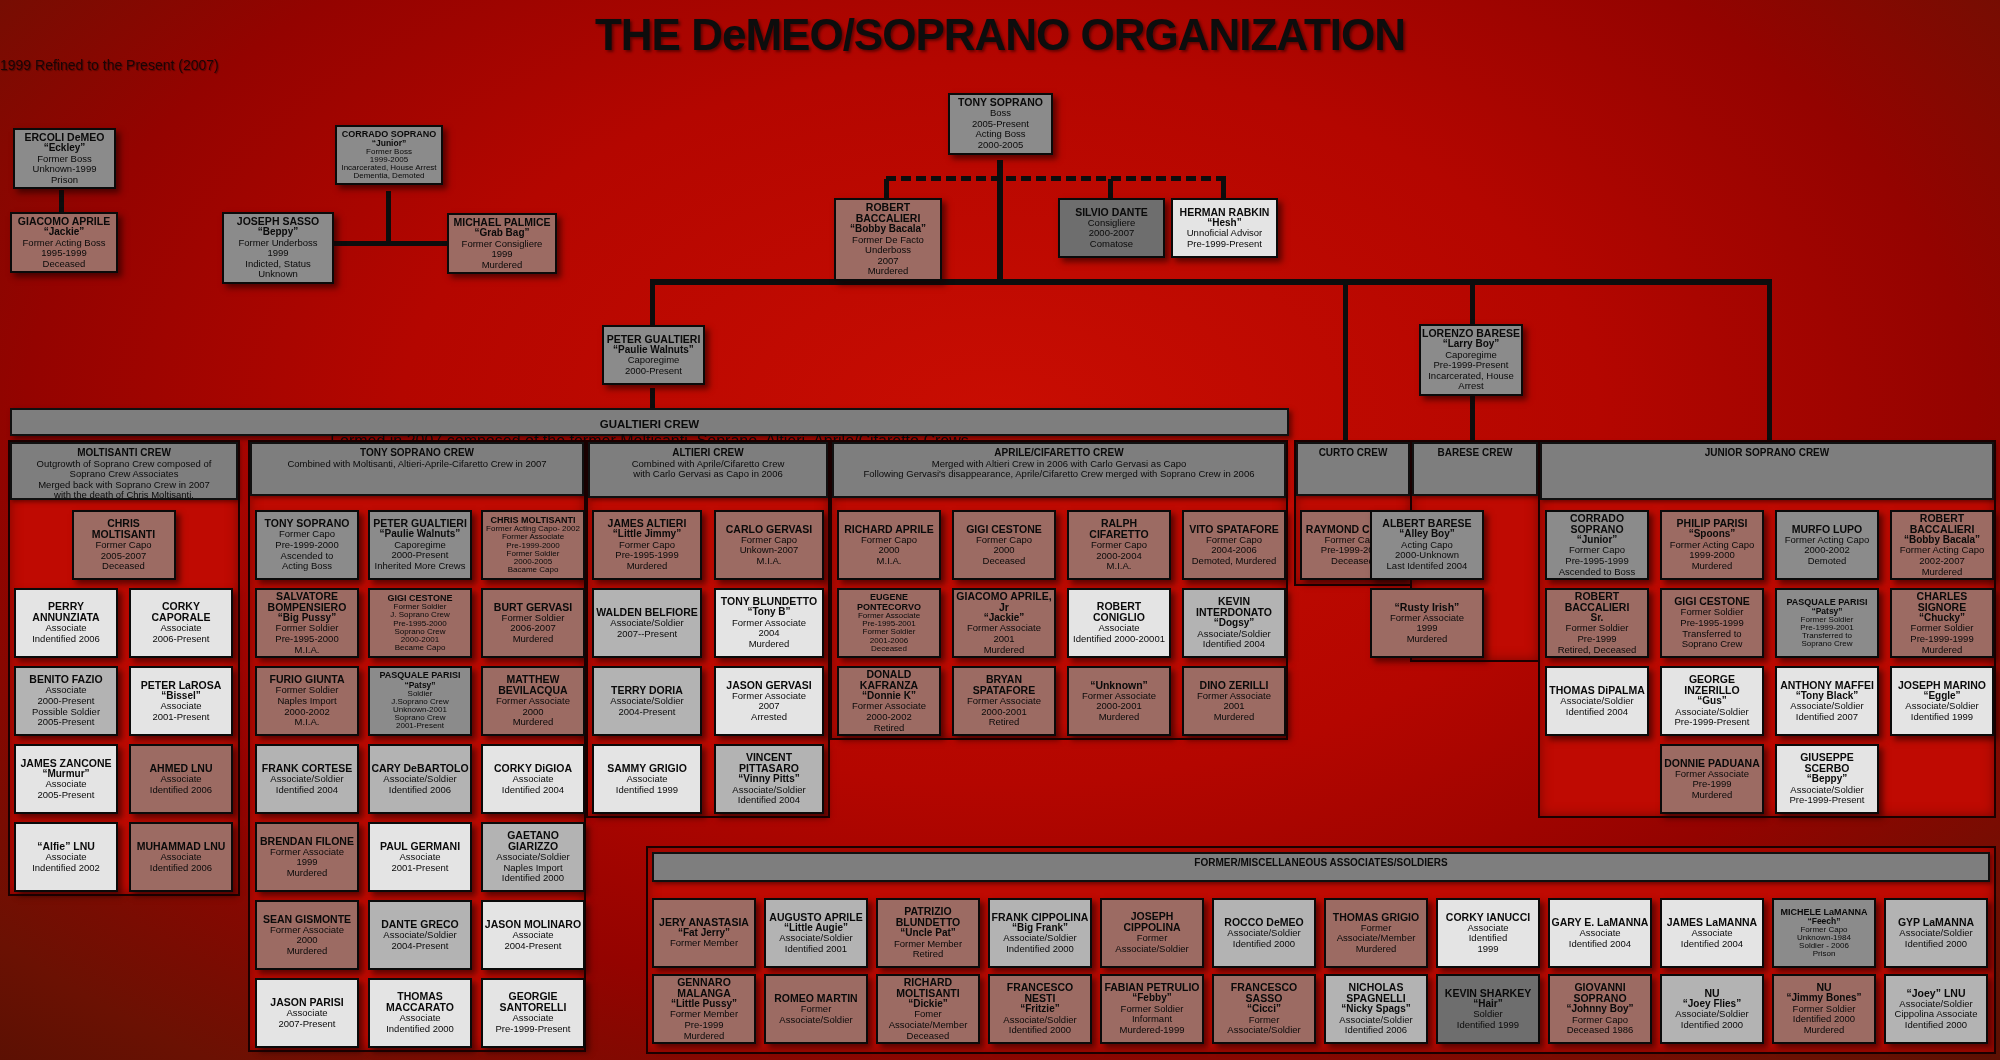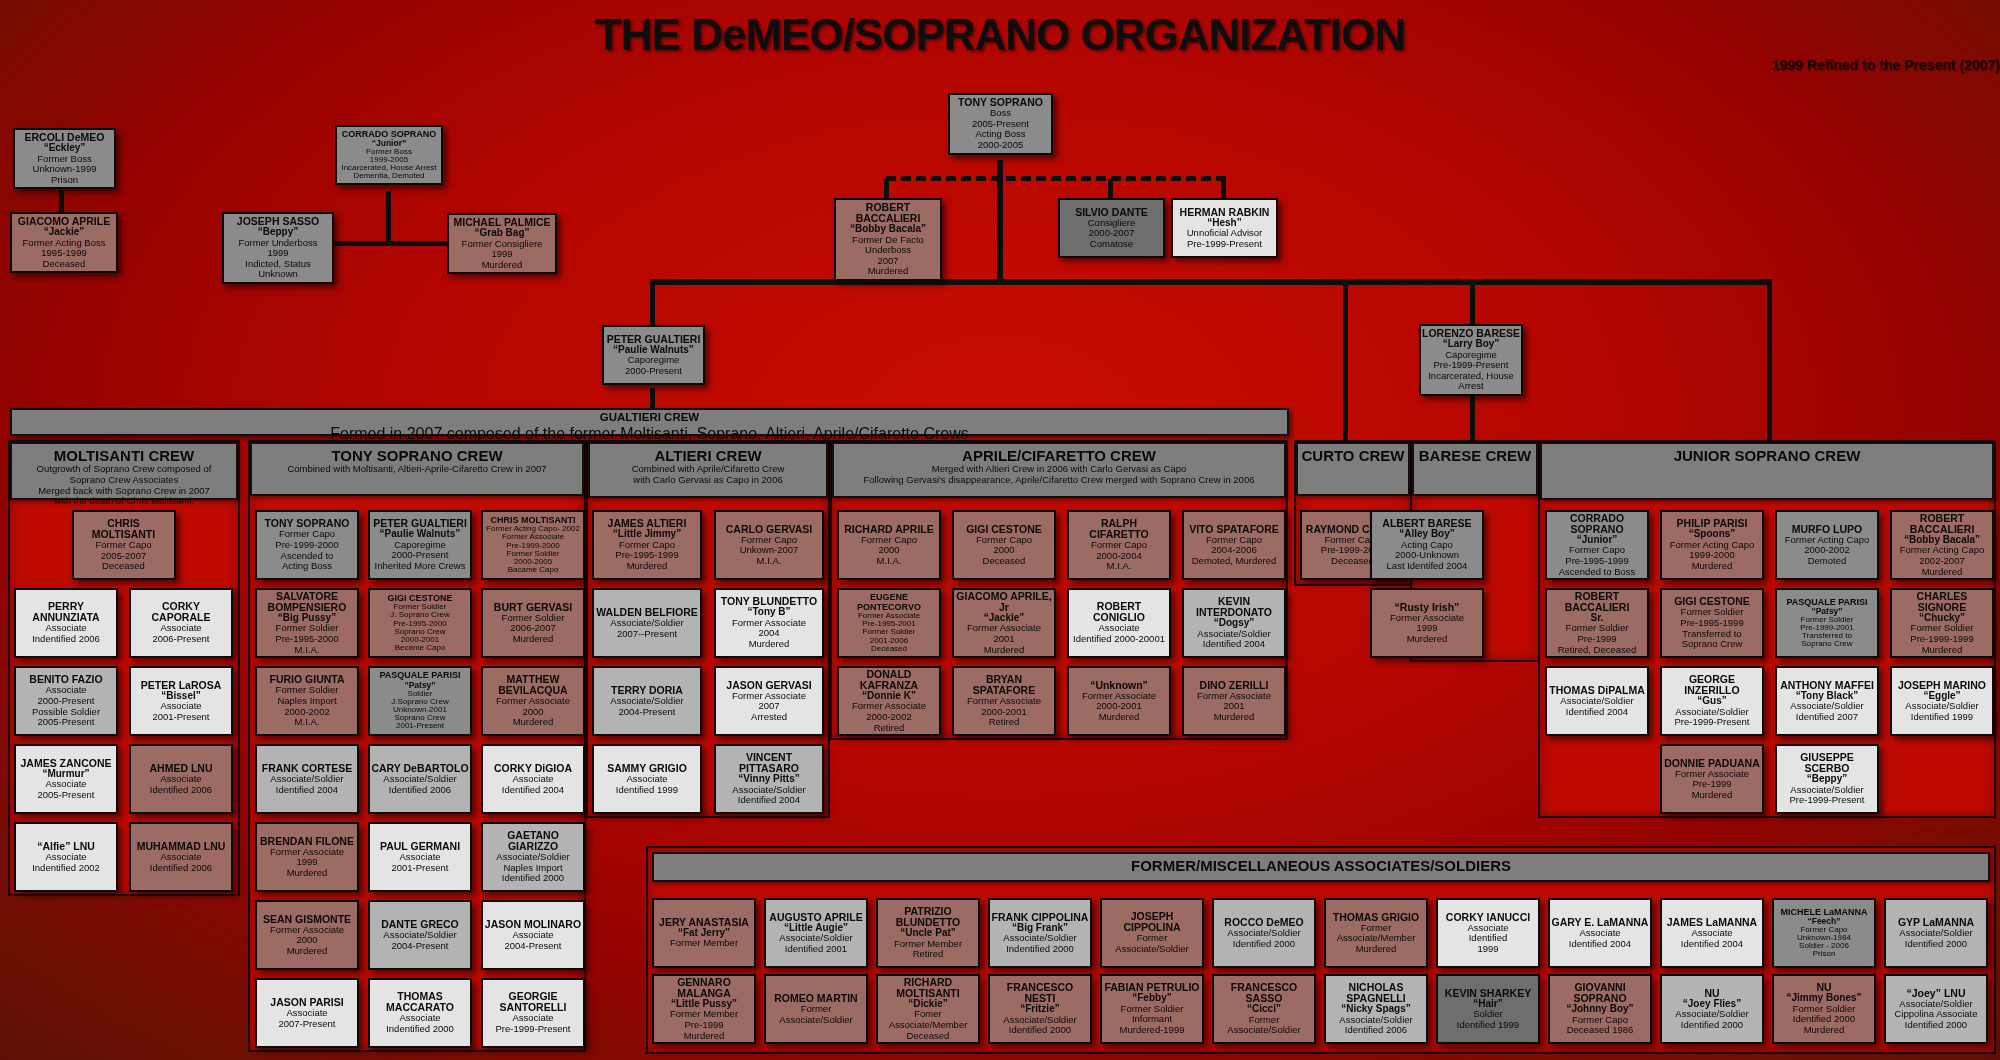--- a/index.html
+++ b/index.html
@@ -8,22 +8,22 @@
     font-family:"Liberation Sans",sans-serif;color:#0a0a0a;
     background:
       radial-gradient(ellipse 1500px 900px at 50% 40%, #c90d02 0%, #b40600 40%, #940300 65%, #6b1103 88%, #571003 100%);
   }
   .title{
     position:absolute;top:10px;left:0;width:100%;text-align:center;
     font-size:44px;font-weight:bold;letter-spacing:-1px;color:#0d0d0d;
     text-shadow:2px 2px 3px rgba(0,0,0,.45);
   }
   .subtitle{
-    position:absolute;top:57px;left:0;width:100%;text-align:right;
-    font-size:14px;font-weight:bold;color:#1a0505;text-shadow:1px 1px 1px rgba(0,0,0,.4);
+    position:absolute;top:57px;left:0;width:100%;text-align:left;
+    font-size:14px;font-weight:normal;color:#1a0505;text-shadow:1px 1px 1px rgba(0,0,0,.4);
   }
   .line{position:absolute;background:#0d0d0d;}
   .line.dashed{background:none;border-top:5px dashed #0d0d0d;}
   .box{
     position:relative;box-sizing:border-box;border:2px solid #0a0a0a;
     box-shadow:4px 4px 6px rgba(25,0,0,.6);
     display:flex;flex-direction:column;justify-content:center;align-items:center;
     text-align:center;padding:2px 1px;line-height:1.12;font-size:10px;
   }
   .box .bname{font-weight:bold;font-size:10.5px;line-height:1.05;}
@@ -34,33 +34,33 @@
   .box.dense .bnick{font-size:8.5px;}
   .box.dense .bline{font-size:8px;}
   .v-gray{background:#8b8b8b;}
   .v-darkgray{background:#6e6e6e;}
   .v-lightgray{background:#b3b3b3;}
   .v-white{background:#e4e4e4;}
   .v-maroon{background:#9c6b63;}
   .topbox{position:absolute;min-height:60px;}
   .bar{
     position:absolute;box-sizing:border-box;background:#7e7e7e;border:2px solid #101010;
-    box-shadow:3px 3px 5px rgba(25,0,0,.55);text-align:center;padding-top:1px;
+    box-shadow:3px 3px 5px rgba(25,0,0,.55);text-align:center;padding-top:8px;
   }
   .bar .bar-title{font-weight:bold;font-size:11.5px;line-height:1.2;}
   .bar .bar-sub{font-size:16px;line-height:1.15;}
   .panel{
     position:absolute;box-sizing:border-box;background:#bf0a02;
     border:2px solid #1c0000;box-shadow:inset 0 0 12px rgba(60,0,0,.5);
   }
   .crew-header{
     position:absolute;box-sizing:border-box;background:#7e7e7e;border:2px solid #101010;
     box-shadow:2px 2px 4px rgba(25,0,0,.5);text-align:center;padding:3px 2px 0 2px;
   }
-  .crew-header .ch-title{font-weight:bold;font-size:15px;line-height:1.15;}
+  .crew-header .ch-title{font-weight:bold;font-size:10px;line-height:1.15;}
   .crew-header .ch-sub{font-size:9.5px;line-height:1.12;}
   .grid{position:absolute;display:grid;}
   .spacer{visibility:hidden;}
 </style>
 </head>
 <body>
 
 <div id="stage">
   <div class="title">THE DeMEO/SOPRANO ORGANIZATION</div>
   <div class="subtitle">1999 Refined to the Present (2007)</div>

